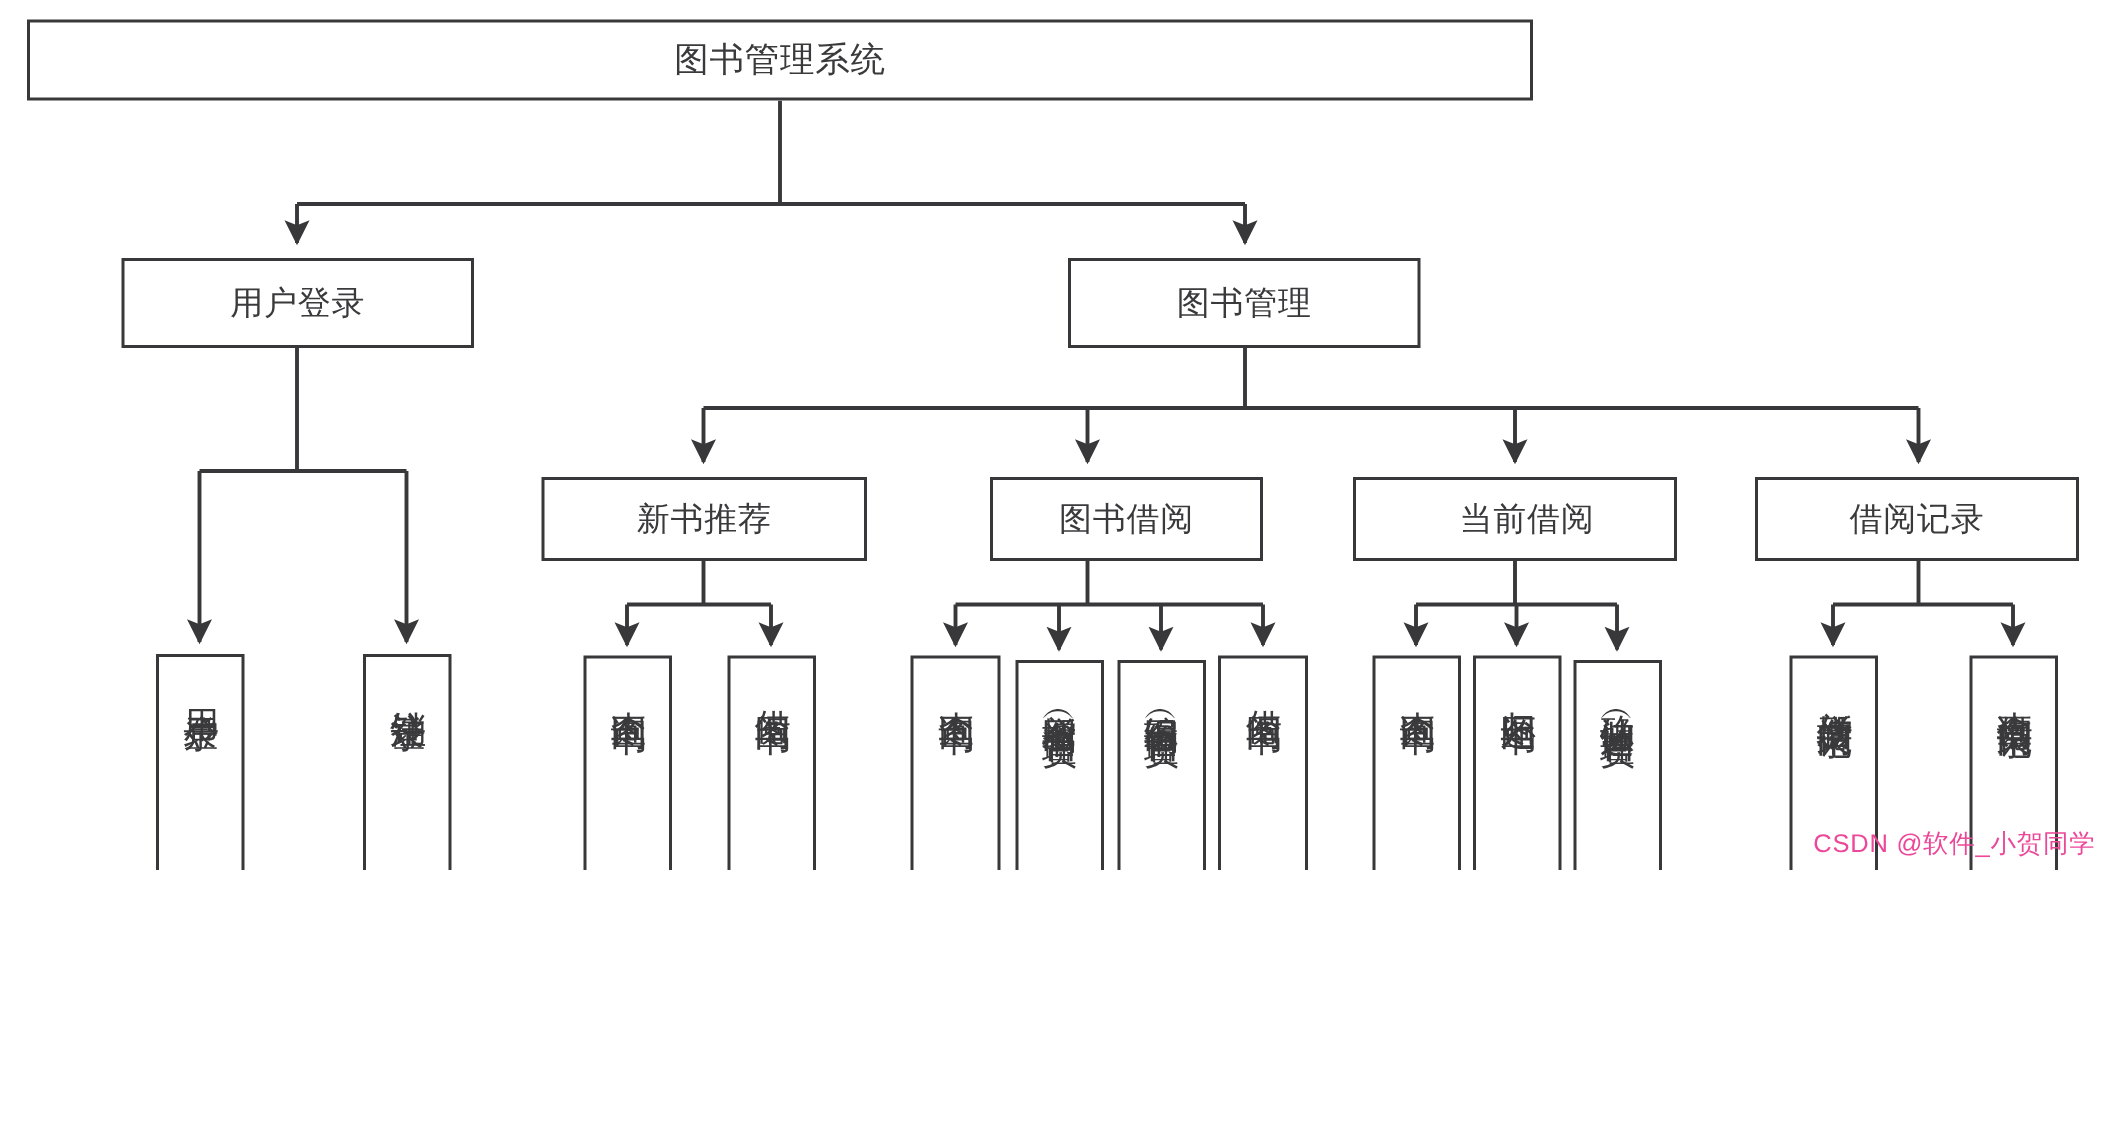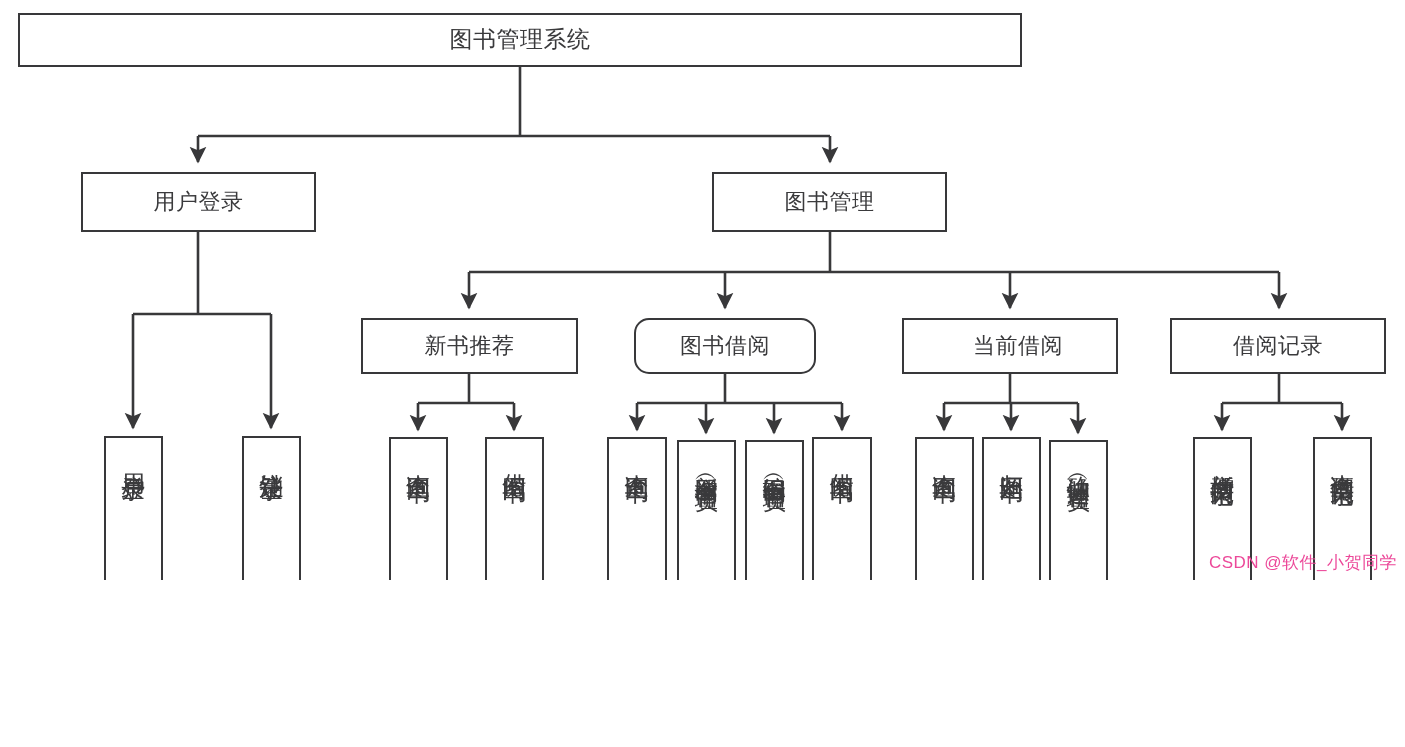--- a/index.html
+++ b/index.html
@@ -135,21 +135,21 @@
   </div>
 
   <div class="node-box node-l2" style="left:712px; top:172px; width:235px; height:60px;text-align:right;">
     <span class="node-label">图书管理</span>
   </div>
 
   <div class="node-box node-l3" style="left:361px; top:318px; width:217px; height:56px;">
     <span class="node-label">新书推荐</span>
   </div>
 
-  <div class="node-box node-l3" style="left:634px; top:318px; width:182px; height:56px;border-radius:15px;">
+  <div class="node-box node-l3" style="left:660px; top:318px; width:182px; height:56px;">
     <span class="node-label">图书借阅</span>
   </div>
 
   <div class="node-box node-l3" style="left:902px; top:318px; width:216px; height:56px;padding-left:16px;">
     <span class="node-label">当前借阅</span>
   </div>
 
   <div class="node-box node-l3" style="left:1170px; top:318px; width:216px; height:56px;text-align:right;">
     <span class="node-label">借阅记录</span>
   </div>

